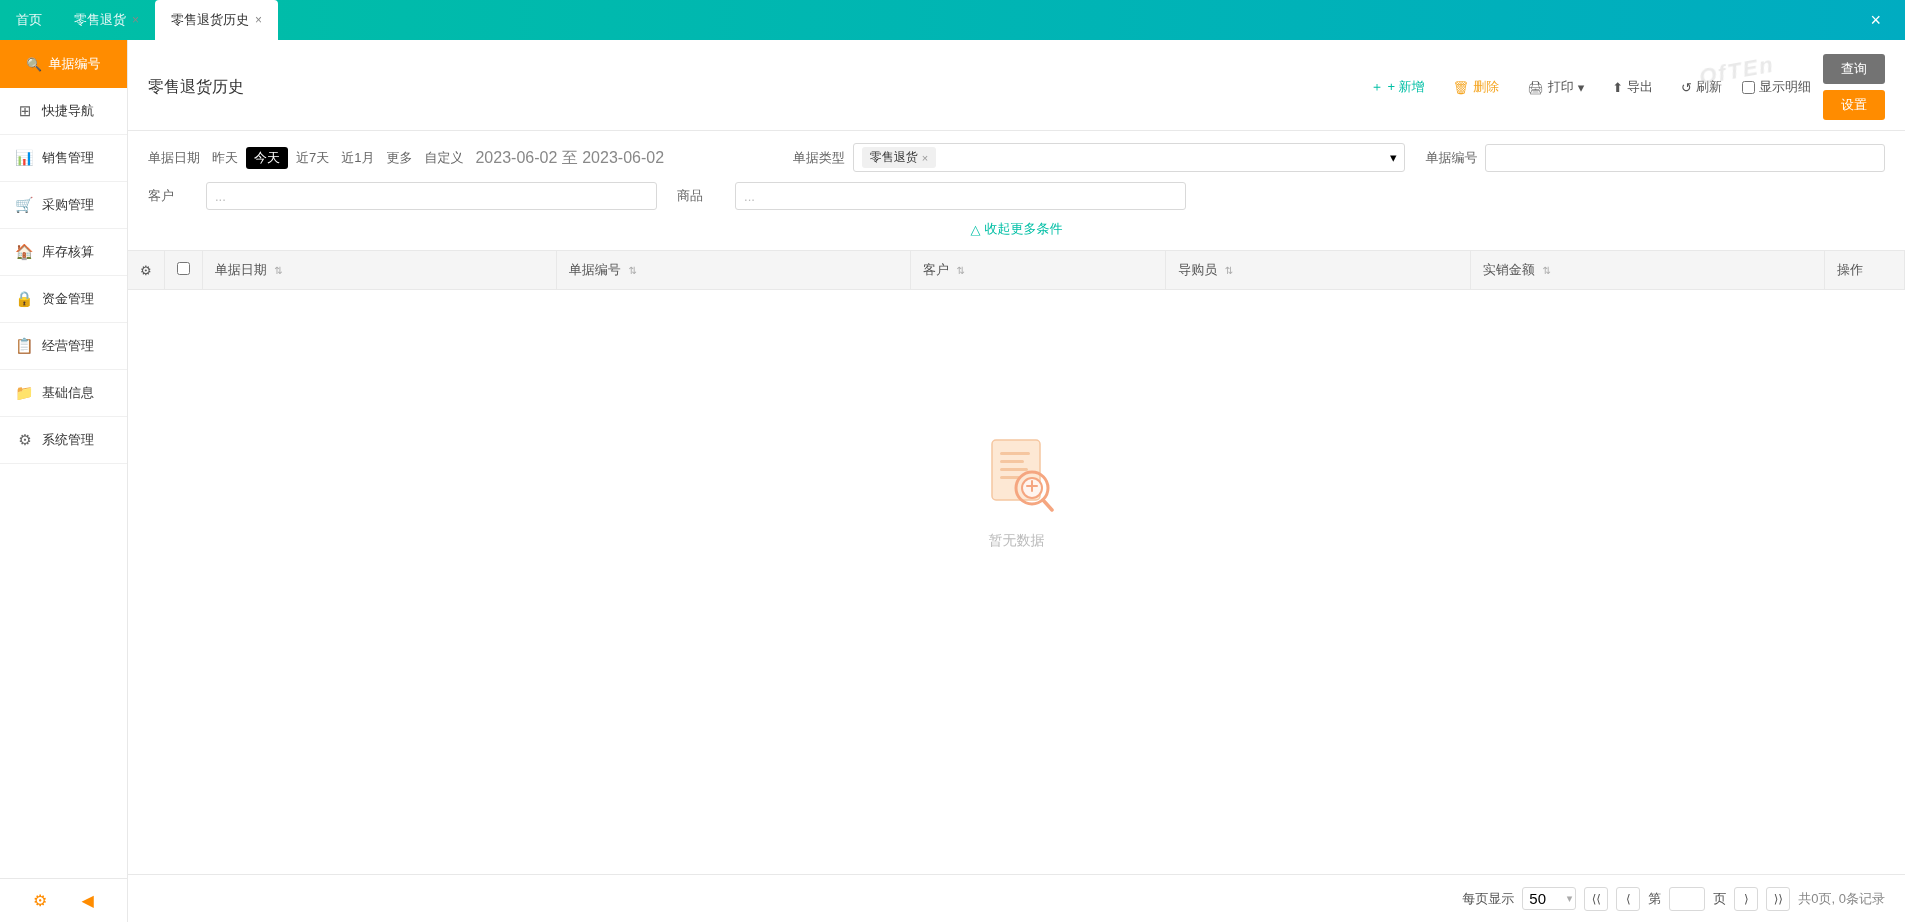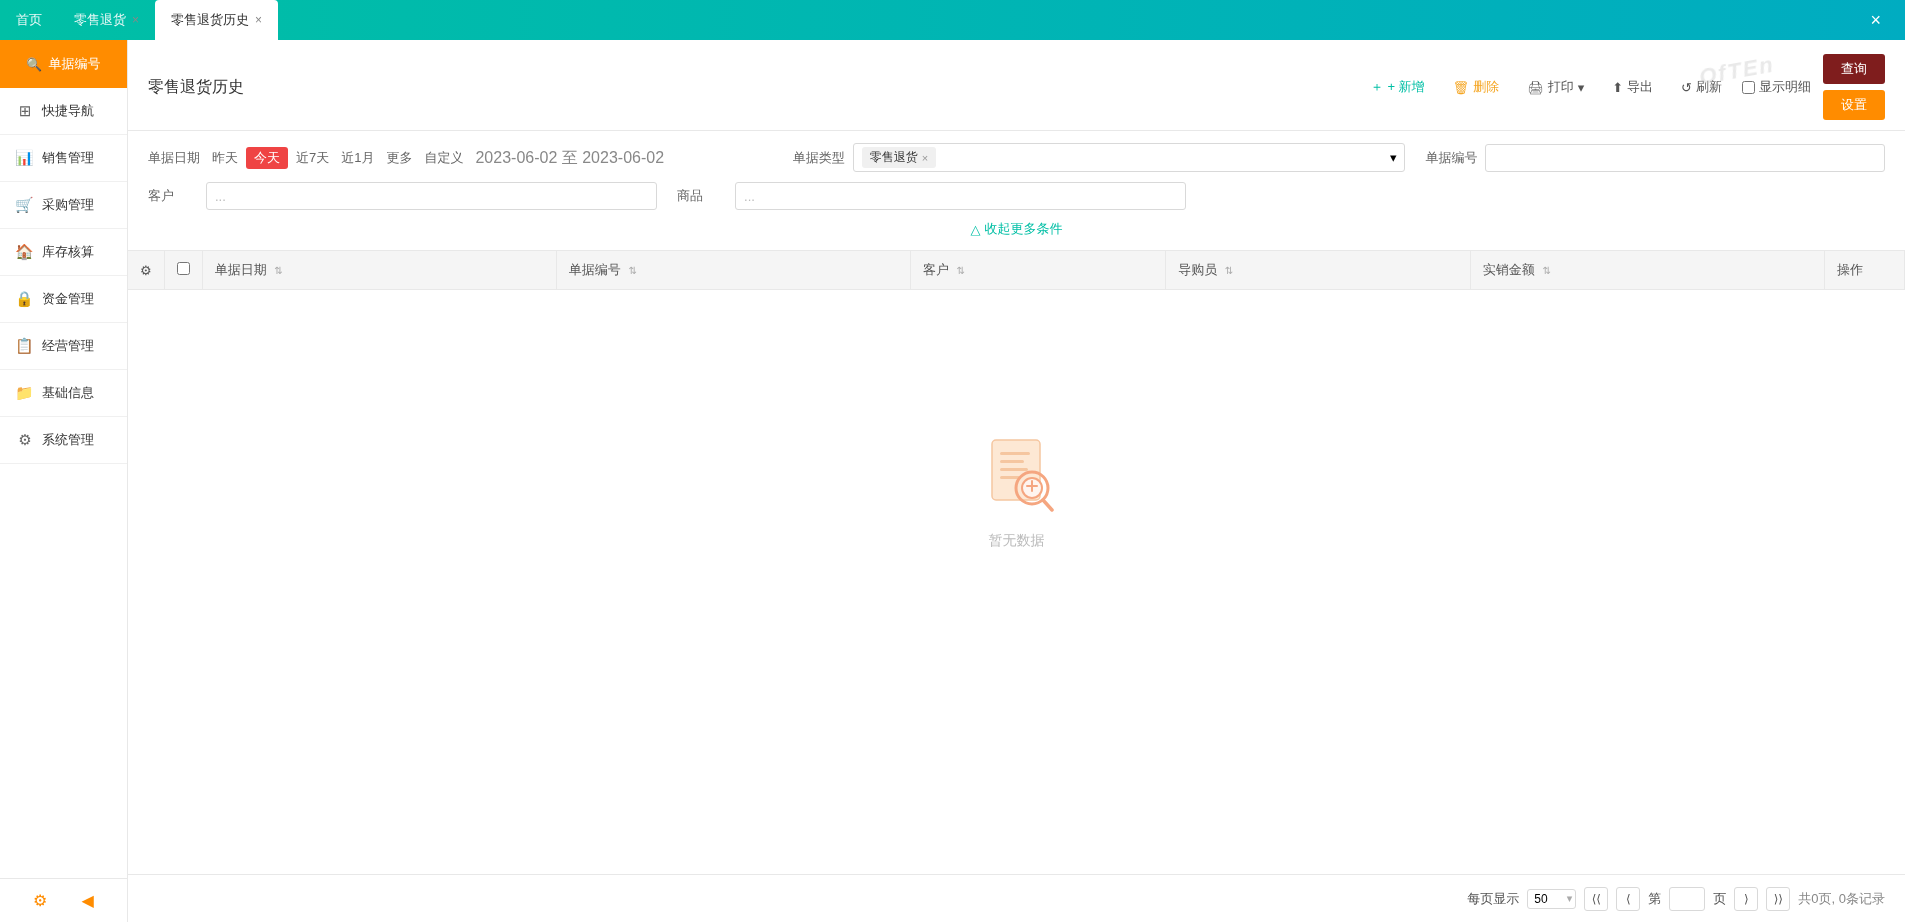--- a/index.html
+++ b/index.html
@@ -164,21 +164,21 @@
     .toolbar-btn.refresh-btn { color: #555; }
     .show-detail-check {
       display: flex;
       align-items: center;
       gap: 4px;
       font-size: 13px;
       color: #555;
       cursor: pointer;
     }
     .query-btn {
-      background: #7f1d1d;
+      background: #737373;
       color: white;
       border: none;
       padding: 6px 18px;
       border-radius: 3px;
       cursor: pointer;
       font-size: 13px;
     }
     .settings-btn {
       background: #ff8c00;
       color: white;
@@ -224,21 +224,21 @@
       gap: 4px;
       flex-wrap: wrap;
     }
     .date-option {
       color: #666;
       cursor: pointer;
       font-size: 13px;
       padding: 2px 4px;
     }
     .date-option.active {
-      background: #ef4444;
+      background: #000000;
       color: white;
       border-radius: 3px;
       padding: 2px 8px;
     }
     .date-range {
       color: #888;
       font-size: 16px;
       margin-left: 4px;
     }
     .filter-tag-container {
@@ -370,21 +370,21 @@
       padding: 0 20px;
       gap: 8px;
       font-size: 13px;
       color: #555;
     }
     .page-size-select {
       border: 1px solid #d9d9d9;
       border-radius: 3px;
       padding: 2px 20px 2px 6px;
       background: white;
-      font-size: 12px;
+      font-size: 15px;
       cursor: pointer;
       outline: none;
       appearance: none;
       -webkit-appearance: none;
       position: relative;
     }
     .page-size-wrapper {
       position: relative;
       display: inline-flex;
       align-items: center;

